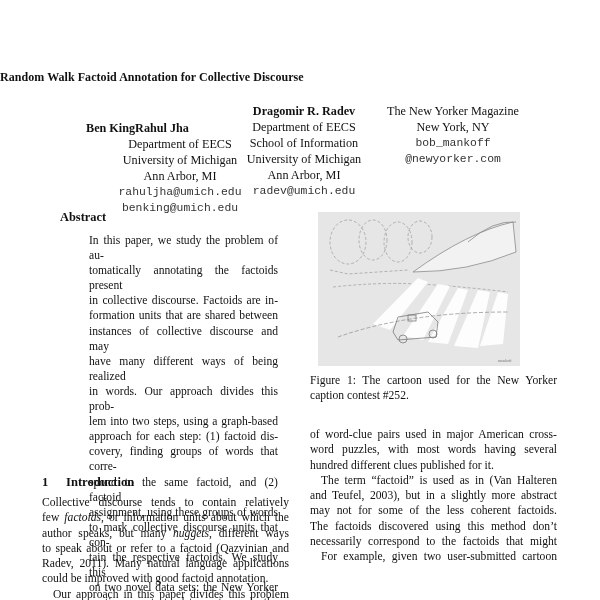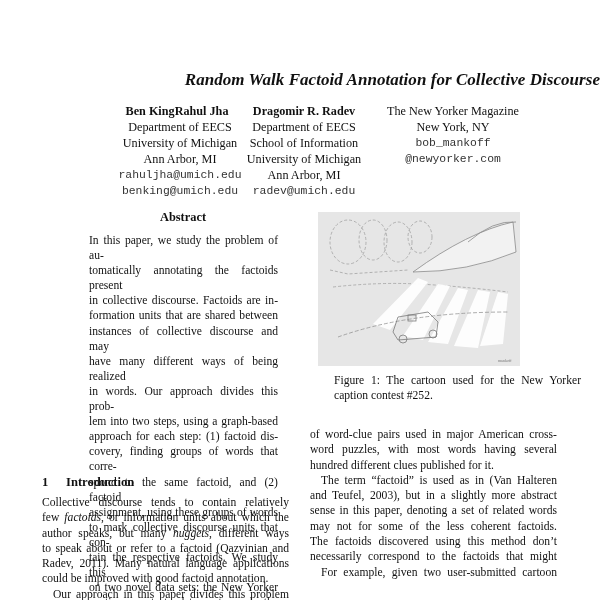--- a/index.html
+++ b/index.html
@@ -1,42 +1,42 @@
 <!DOCTYPE html>
 <html><head>
 <meta charset="utf-8">
 <style>
   html, body { margin:0; padding:0; background:#ffffff; }
   body { width:600px; height:600px; overflow:hidden; position:relative;
          font-family:"Liberation Serif", "DejaVu Serif", serif; color:#111; }
-  .title { position:absolute; top:70px; left:0; width:600px; text-align:right;
-           font-weight:bold; font-size:17px; letter-spacing:0.05px;font-style:italic; }
+  .title { position:absolute; top:70px; left:0; width:600px; text-align:left;
+           font-weight:bold; font-size:12px; letter-spacing:0.05px; }
   .author { position:absolute; top:103px; text-align:center; font-size:12.2px; line-height:16px; }
   .author .name { font-weight:bold; }
   .mono { font-family:"Liberation Mono", "DejaVu Sans Mono", monospace; font-size:11.4px; color:#333; }
   .author-a { left:82px; width:196px; }
-  .author-a .names { display:flex; justify-content:center; padding:0 10px 0 4px; }
+  .author-a .names { display:flex; justify-content:flex-start; padding:0 10px 0 4px;margin-top:17px; }
   .author-b { left:244px; width:120px; }
   .author-c { left:380px; width:146px; }
   .star { font-size:7px; vertical-align:top; position:relative; top:-1px; font-weight:normal; }
 
-  .abstract-head { position:absolute; top:210px; left:60px; width:246px; text-align:center;
+  .abstract-head { position:absolute; top:210px; left:60px; width:246px; 
                    font-weight:bold; font-size:12.4px; }
   .abstract { position:absolute; top:233px; left:89px; width:189px; font-size:11.6px;
               line-height:15.1px; text-align:justify; }
   .sec-head { position:absolute; top:475px; left:42px; font-weight:bold; font-size:12.6px; }
   .sec-head .num { display:inline-block; width:24px; }
   .left-body { position:absolute; top:495px; left:42px; width:247px; font-size:11.6px;
                line-height:15.3px; text-align:justify; }
   .indent { text-indent:11px; }
 
   .figure { position:absolute; top:212px; left:318px; width:202px; height:154px; background:#e5e5e5; }
   .figure svg { width:100%; height:100%; display:block; }
   .caption { position:absolute; top:373px; left:310px; width:247px; font-size:11.6px;
-             line-height:15.3px; text-align:justify;margin-left:24px; }
+             line-height:15.3px; text-align:justify; }
   .right-body { position:absolute; top:427px; left:310px; width:247px; font-size:11.6px;
                 line-height:15.3px; text-align:justify; }
   .j { text-align:justify; text-align-last:justify; }
 </style>
 </head>
 <body>
 
 <div>
   <div class="title">Random Walk Factoid Annotation for Collective Discourse</div>
 
@@ -143,19 +143,18 @@
     <div class="j">Figure 1:  The cartoon used for the New Yorker</div>
     <div>caption contest #252.</div>
   </div>
 
   <div class="right-body" id="right-body">
       <div class="j">of word-clue pairs used in major American cross-</div>
       <div class="j">word puzzles, with most words having several</div>
       <div class="">hundred different clues published for it.</div>
       <div class="j indent">The term “factoid” is used as in (Van Halteren</div>
       <div class="j">and Teufel, 2003), but in a slightly more abstract</div>
-      <div class="j">sense in this paper, denoting a set of related words</div>
       <div class="j">may not for some of the less coherent factoids.</div>
       <div class="j">The factoids discovered using this method don’t</div>
       <div class="j">necessarily correspond to the factoids that might</div>
       <div class="j indent">For example, given two user-submitted cartoon</div>
     </div>
 </div>
 
 </body></html>

